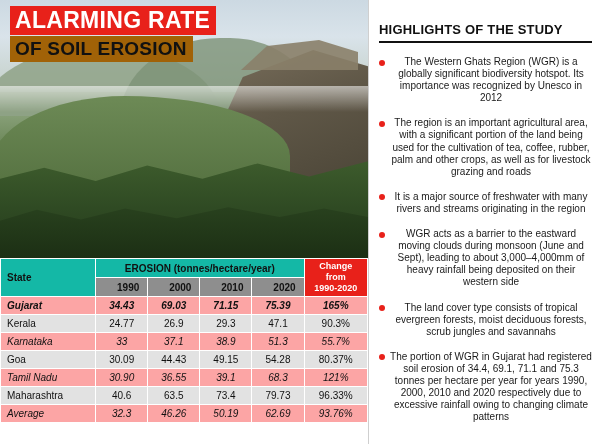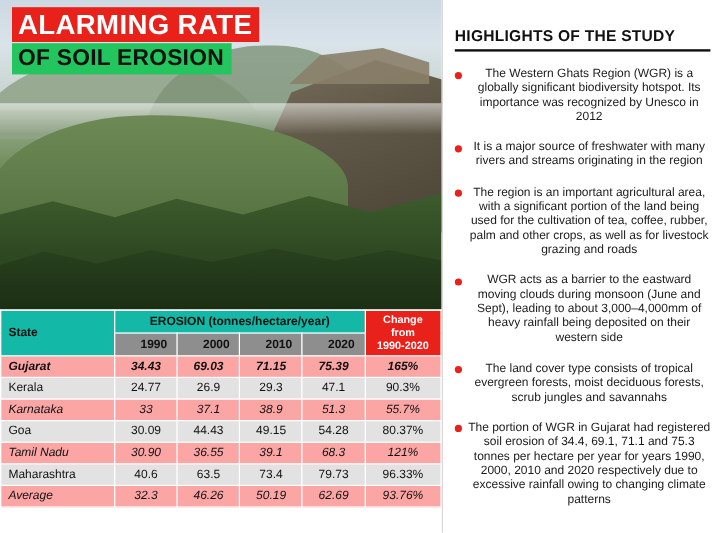--- a/index.html
+++ b/index.html
@@ -96,21 +96,21 @@
     background: #e8211a;
     color: #ffffff;
     font-weight: 700;
     font-size: 23px;
     line-height: 26px;
     letter-spacing: .3px;
     padding: 1px 6px 2px 5px;
   }
   .headline .l2 {
     display: inline-block;
-    background: #22c55e;
+    background: #a16207;
     color: #111111;
     font-weight: 700;
     font-size: 19px;
     line-height: 23px;
     letter-spacing: .2px;
     padding: 1px 6px 2px 5px;
     margin-top: 1px;
   }
 
   
@@ -291,21 +291,21 @@
           </tr>
         </tbody>
       </table>
     </div>
   </div>
 
   <div class="right">
     <div class="right-title">HIGHLIGHTS OF THE STUDY</div>
     <ul class="bullet-list">
       <li class="bullet">The Western Ghats Region (WGR) is a globally significant biodiversity hotspot. Its importance was recognized by Unesco in 2012</li>
+      <li class="bullet">The region is an important agricultural area, with a significant portion of the land being used for the cultivation of tea, coffee, rubber, palm and other crops, as well as for livestock grazing and roads</li>
       <li class="bullet">It is a major source of freshwater with many rivers and streams originating in the region</li>
-      <li class="bullet">The region is an important agricultural area, with a significant portion of the land being used for the cultivation of tea, coffee, rubber, palm and other crops, as well as for livestock grazing and roads</li>
       <li class="bullet">WGR acts as a barrier to the eastward moving clouds during monsoon (June and Sept), leading to about 3,000–4,000mm of heavy rainfall being deposited on their western side</li>
       <li class="bullet">The land cover type consists of tropical evergreen forests, moist deciduous forests, scrub jungles and savannahs</li>
       <li class="bullet">The portion of WGR in Gujarat had registered soil erosion of 34.4, 69.1, 71.1 and 75.3 tonnes per hectare per year for years 1990, 2000, 2010 and 2020 respectively due to excessive rainfall owing to changing climate patterns</li>
     </ul>
   </div>
 
 </div>
 
 </body></html>

